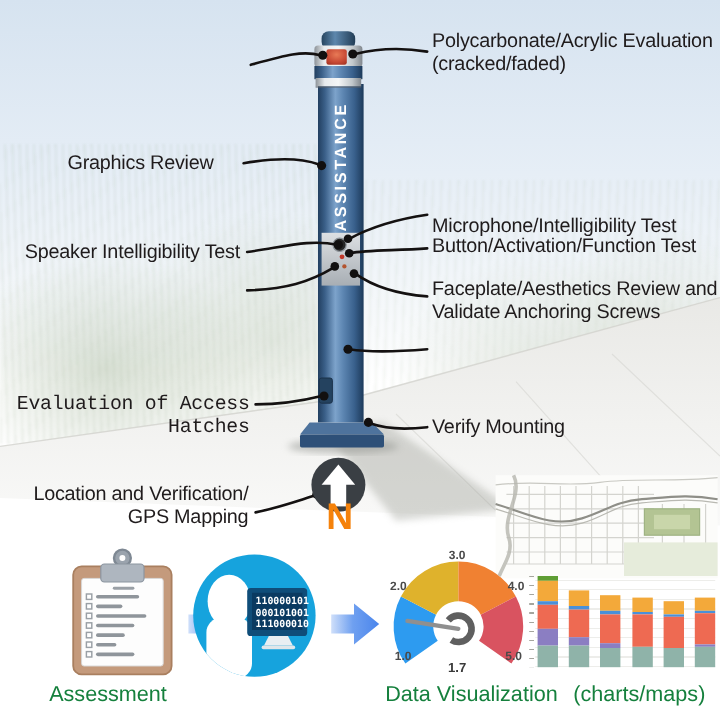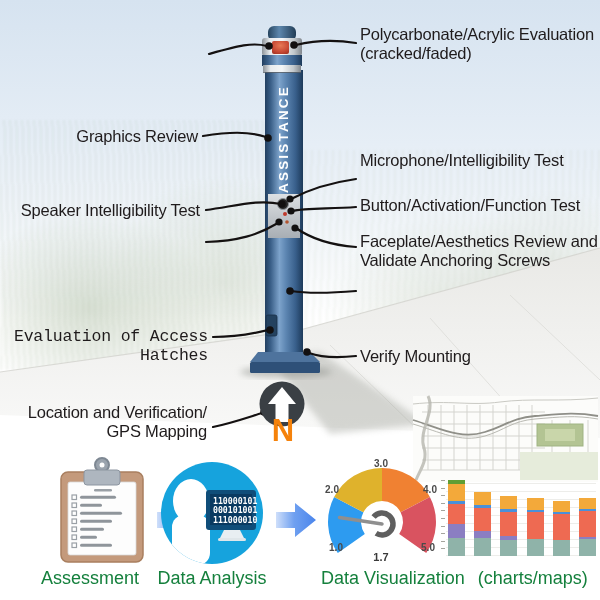--- a/index.html
+++ b/index.html
@@ -230,22 +230,22 @@
       <path d="M334.1,497.1 A54,54 0 0 1 382,468 L382,501 A21,21 0 0 0 363.4,512.3 Z" fill="#dfb22c"></path>
       <path d="M382,468 A54,54 0 0 1 429.9,497.1 L400.6,512.3 A21,21 0 0 0 382,501 Z" fill="#f08132"></path>
       <path d="M429.9,497.1 A54,54 0 0 1 426.2,553 L399.2,534 A21,21 0 0 0 400.6,512.3 Z" fill="#d95360"></path>
       <circle cx="382" cy="524" r="11" fill="none" stroke="#5f5f5f" stroke-width="5.5" stroke-dasharray="50 19" transform="rotate(-140 382 524)"></circle>
       <line id="gauge-needle" x1="382" y1="524" x2="382" y2="481" stroke="#8f8f8f" stroke-width="3.5" stroke-linecap="round" transform="rotate(-81.25 382 524)"></line>
     </g>
   </svg>
 
   <div class="callout" style="left:360px;top:25px;">Polycarbonate/Acrylic Evaluation
 (cracked/faded)</div>
-  <div class="callout leftside" style="right:402px;top:127px;margin-left:16px;">Graphics Review</div>
-  <div class="callout" style="left:360px;top:151px;">Microphone/Intelligibility Test</div>
+  <div class="callout leftside" style="right:422px;top:127px;margin-left:16px;">Graphics Review</div>
+  <div class="callout" style="left:360px;top:179px;">Microphone/Intelligibility Test</div>
   <div class="callout leftside" style="right:400px;top:201px;">Speaker Intelligibility Test</div>
   <div class="callout" style="left:360px;top:196px;">Button/Activation/Function Test</div>
   <div class="callout" style="left:360px;top:232px;">Faceplate/Aesthetics Review and
 Validate Anchoring Screws</div>
   <div class="callout leftside" style="right:392px;top:327px;font-family:Liberation Mono, monospace;">Evaluation of Access Hatches</div>
   <div class="callout" style="left:360px;top:347px;">Verify Mounting</div>
   <div class="callout leftside" style="right:393px;top:403px;">Location and Verification/
 GPS Mapping</div>
 
   <span class="gtick" style="left:336px;top:542px;">1.0</span>
@@ -295,18 +295,17 @@
       <div class="bar">
         <i style="height: 17px; background: rgb(143, 179, 169);"></i>
         <i style="height: 2px; background: rgb(139, 126, 194);"></i>
         <i style="height: 26px; background: rgb(238, 106, 82);"></i>
         <i style="height: 2px; background: rgb(74, 144, 217);"></i>
         <i style="height: 11px; background: rgb(243, 169, 58);"></i>
       </div>
     </div>
 
   <div class="steplabel" style="left:25px;top:568px;width:130px;">Assessment</div>
-  <div class="steplabel" style="left:142px;top:568px;width:140px;">Data Analysis</div>
   <div class="steplabel" style="left:321px;top:568px;width:270px;text-align:left;">
     <span>Data Visualization</span>
     <span style="margin-left:8px;">(charts/maps)</span>
   </div>
 </div>
 
 </body></html>

